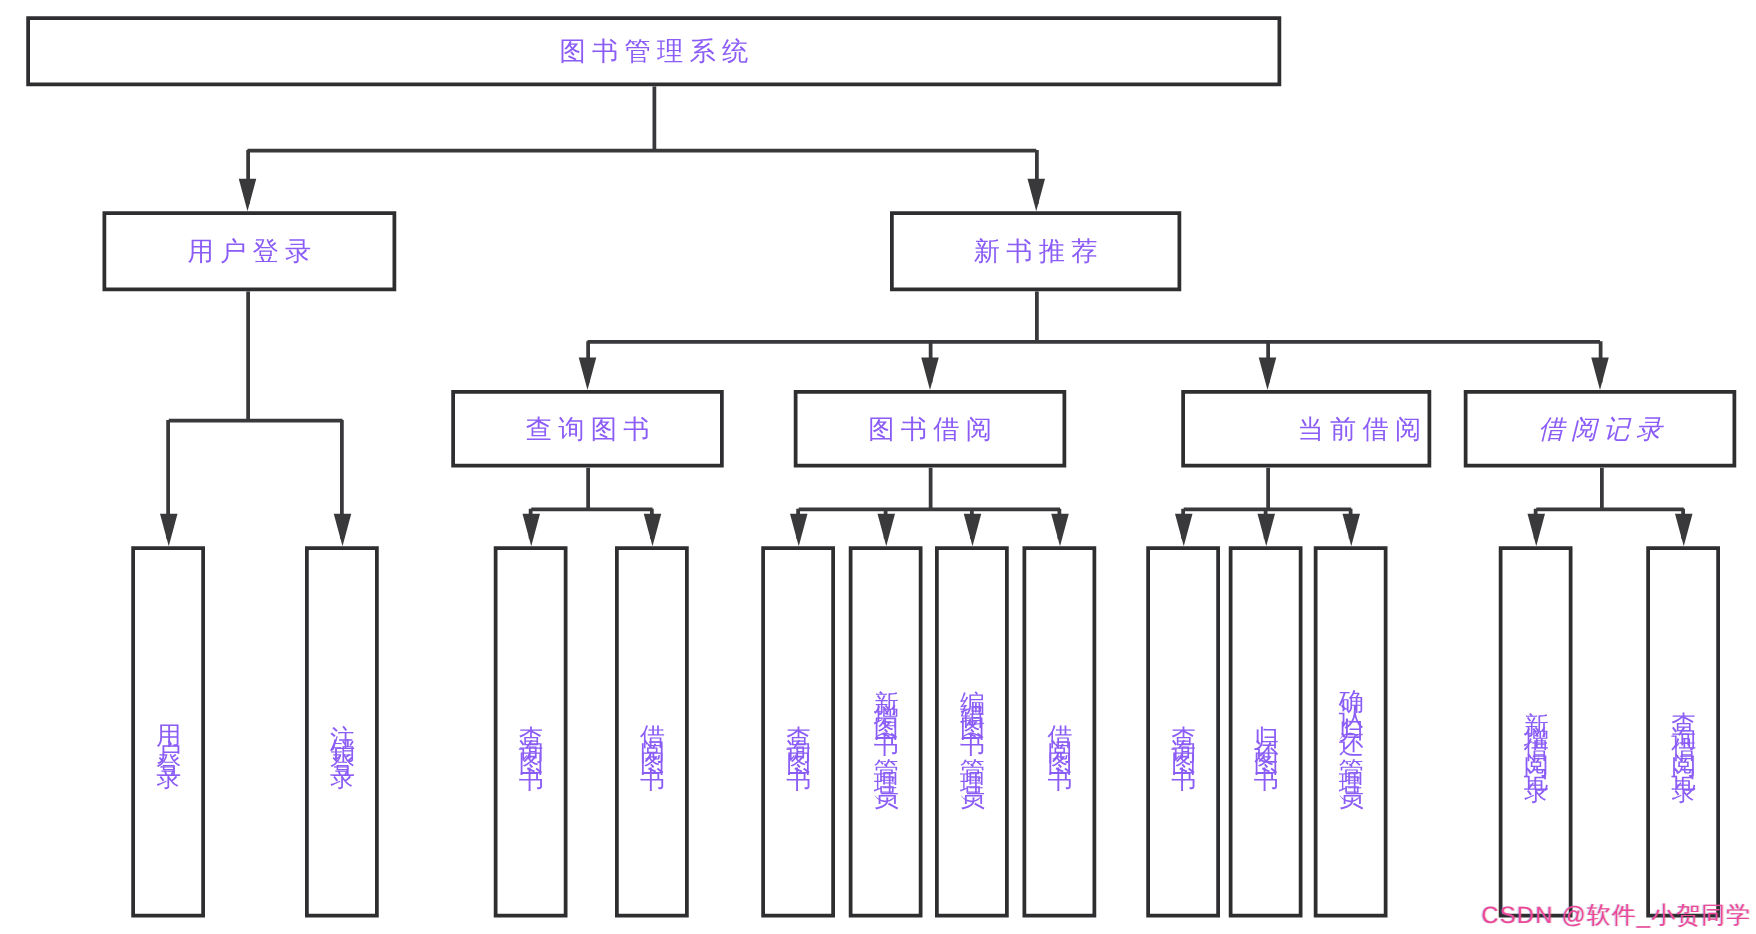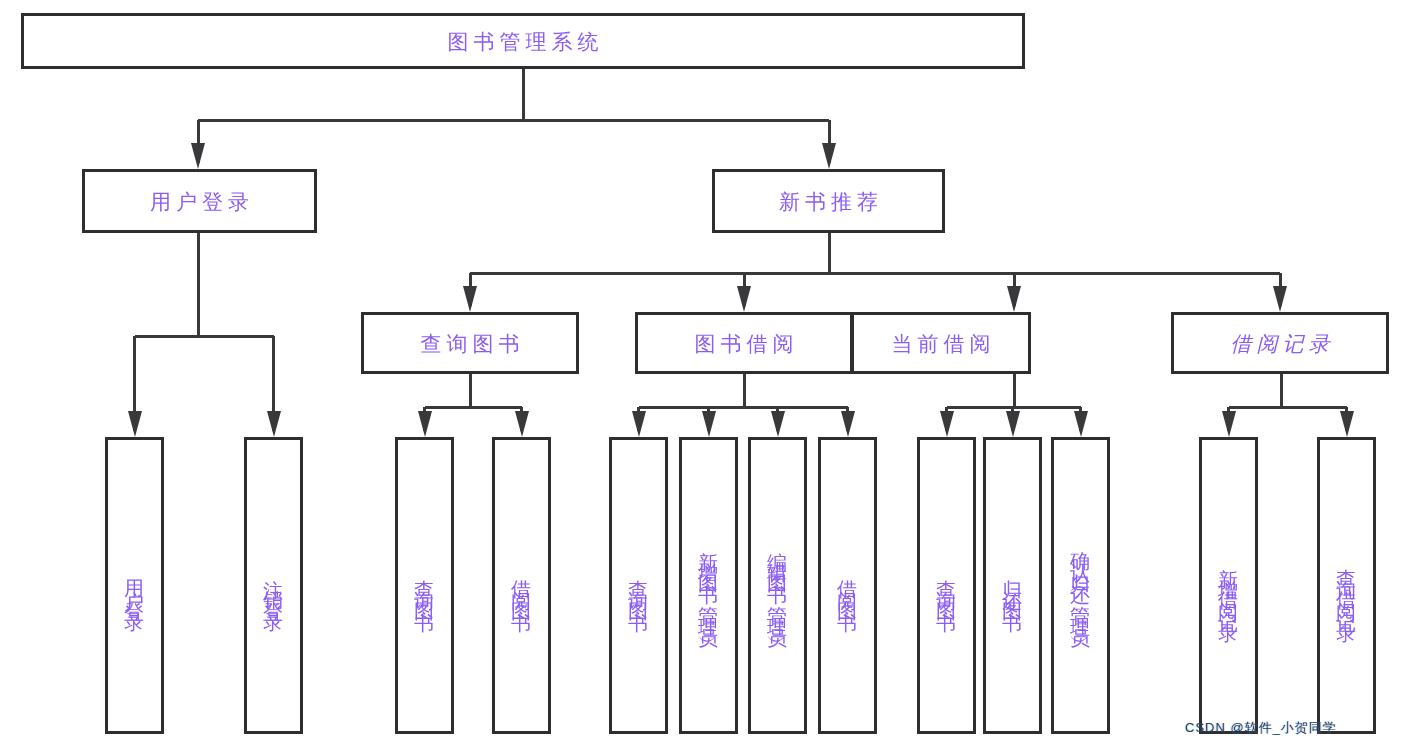--- a/index.html
+++ b/index.html
@@ -33,21 +33,21 @@
     font-size:20px;
     letter-spacing:11px;
     line-height:1;
   }
   
   #n-root {left:21px;  top:13px;  width:1004px; height:56px;}
   #n-l2-0 {left:82px;  top:169px; width:235px;  height:64px;}
   #n-l2-1 {left:712px; top:169px; width:233px;  height:64px;}
   #n-l3-0 {left:361px; top:312px; width:218px;  height:62px;}
   #n-l3-1 {left:635px; top:312px; width:218px;  height:62px;}
-  #n-l3-2 {left:851px; top:312px; width:180px;  height:62px;}
+  #n-l3-2 {left:945px; top:312px; width:200px;  height:62px;justify-content:flex-end;}
   #n-l3-3 {left:1171px;top:312px; width:218px;  height:62px;font-style:italic;}
   .leaf   {top:437px; width:59px; height:297px;}
   #n-b0 {left:105px;} #n-b1 {left:244px;}
   #n-b2 {left:395px;} #n-b3 {left:492px;}
   #n-b4 {left:609px;} #n-b5 {left:679px;}
   #n-b6 {left:748px;} #n-b7 {left:818px;}
   #n-b8 {left:917px;} #n-b9 {left:983px;} #n-b10{left:1051px;}
   #n-b11{left:1199px;} #n-b12{left:1317px;}
   
   .vline,.hline{position:absolute;background:#39393c;z-index:1;}
@@ -56,22 +56,22 @@
   .ahead{
     position:absolute;width:0;height:0;z-index:1;
     border-left:7px solid transparent;
     border-right:7px solid transparent;
     border-top:26px solid #39393c;
   }
   
   #watermark{
     position:absolute;
     left:1185px;top:719px;
-    font-size:13px;
-    color:#0c4a6e;
+    font-size:19px;
+    color:#ec4899;
     letter-spacing:1px;
     white-space:nowrap;
     z-index:5;
     text-shadow:1px 0 rgba(233,80,80,.25),-1px 0 rgba(80,110,233,.25);
   }
 </style>
 </head>
 <body>
 
 <div id="canvas">

